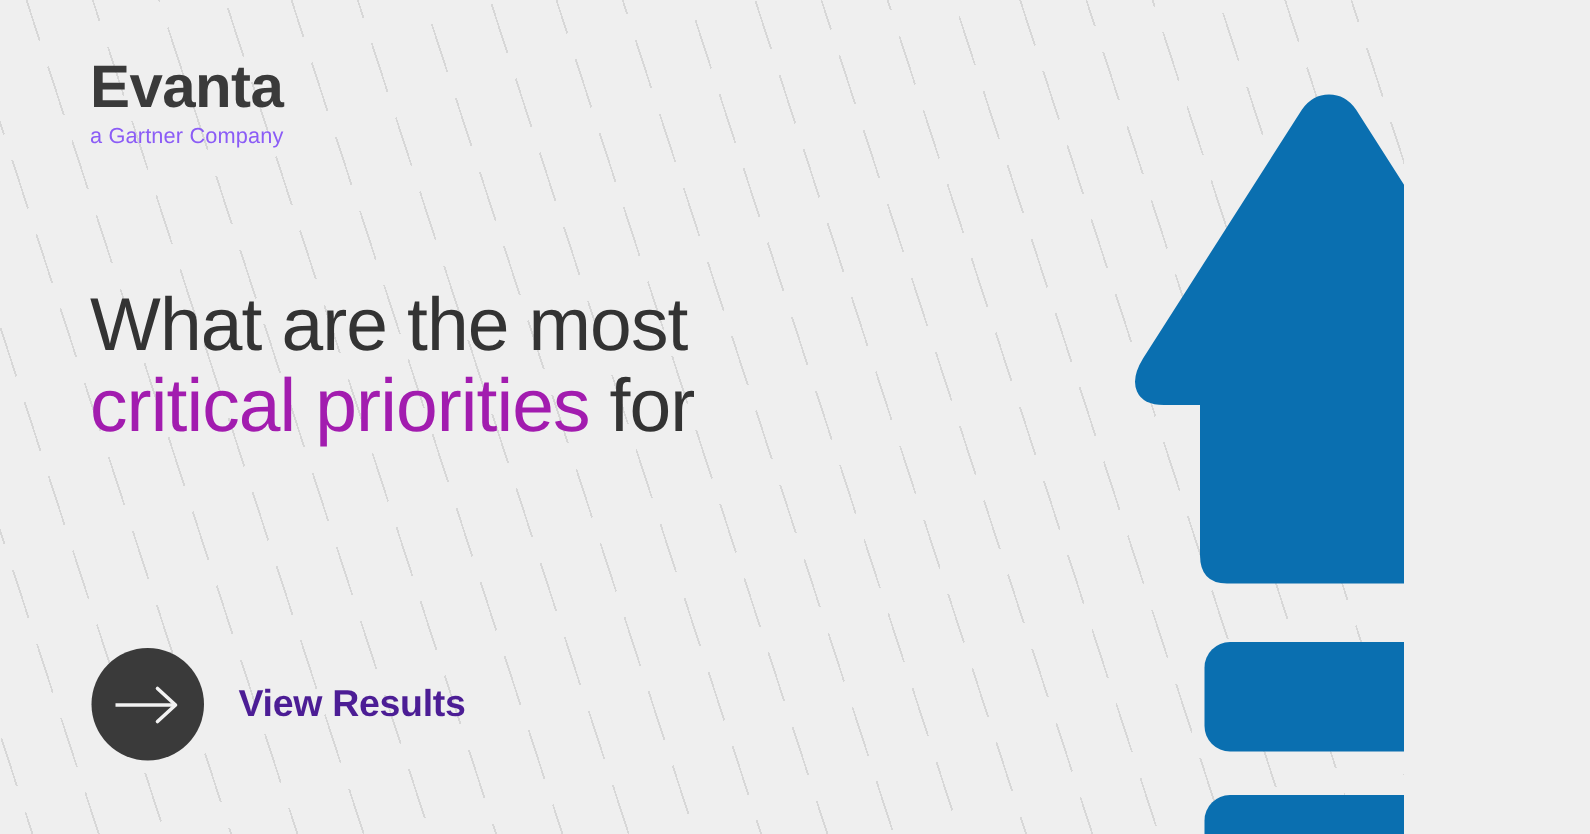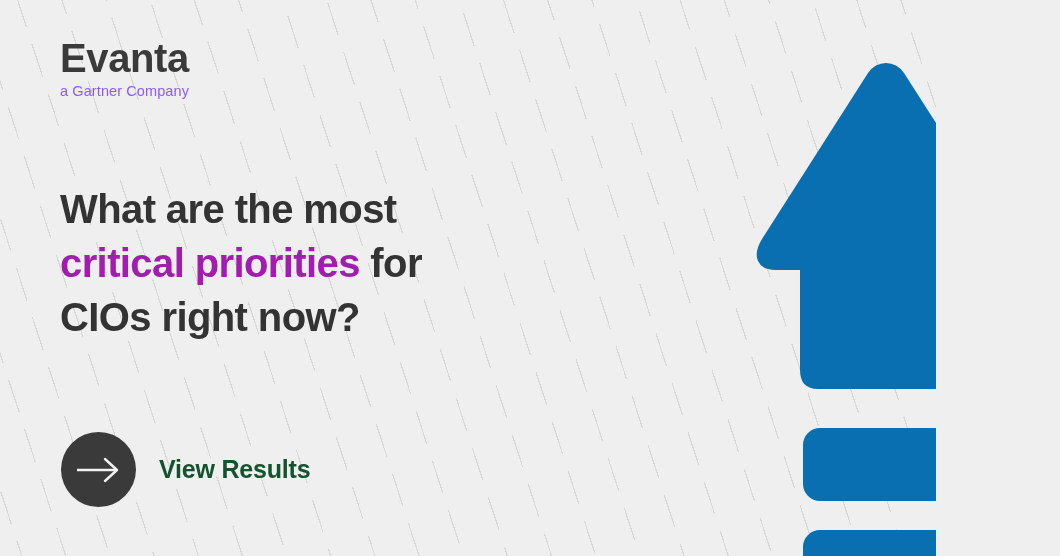--- a/index.html
+++ b/index.html
@@ -74,22 +74,22 @@
     color: #8b5cf6;
     letter-spacing: 0.1px;
   }
 
   
   #headline {
     position: absolute;
     left: 60px;
     top: 155px;
     width: 560px;
-    font-size: 40px;
-    font-weight: bold;
+    font-size: 50px;
+    font-weight: normal;
     line-height: 54px;
     color: #333333;
     letter-spacing: -0.6px;
   }
   #headline .accent {
     color: #a21caf;
   }
 
   
   #cta {
@@ -110,21 +110,21 @@
     justify-content: center;
     flex: none;
   }
   #cta-circle svg {
     display: block;
   }
   #cta-label {
     margin-left: 23px;
     font-size: 25px;
     font-weight: bold;
-    color: #14532d;
+    color: #4c1d95;
     letter-spacing: -0.2px;
     white-space: nowrap;
   }
 
   
   #arrow-graphic {
     position: absolute;
     left: 752px;
     top: 58px;
     width: 268px;
@@ -142,21 +142,20 @@
   <div id="bg-texture"></div>
 
   <div id="brand-logo">
     <div id="brand-wordmark">Evanta</div>
     <div id="brand-tagline">a Gartner Company</div>
   </div>
 
   <h1 id="headline">
     <span>What are the most</span><br>
     <span class="accent">critical priorities</span><span> for</span><br>
-    <span>CIOs right now?</span>
   </h1>
 
   <div id="cta">
     <div id="cta-circle">
       <svg width="48" height="26" viewBox="0 0 48 26" aria-hidden="true">
         <line x1="2" y1="13" x2="42" y2="13" stroke="#f2f2f2" stroke-width="2.4"></line>
         <polyline points="30,2 42,13 30,24" fill="none" stroke="#f2f2f2" stroke-width="2.4" stroke-linecap="round" stroke-linejoin="round"></polyline>
       </svg>
     </div>
     <div id="cta-label">View Results</div>

